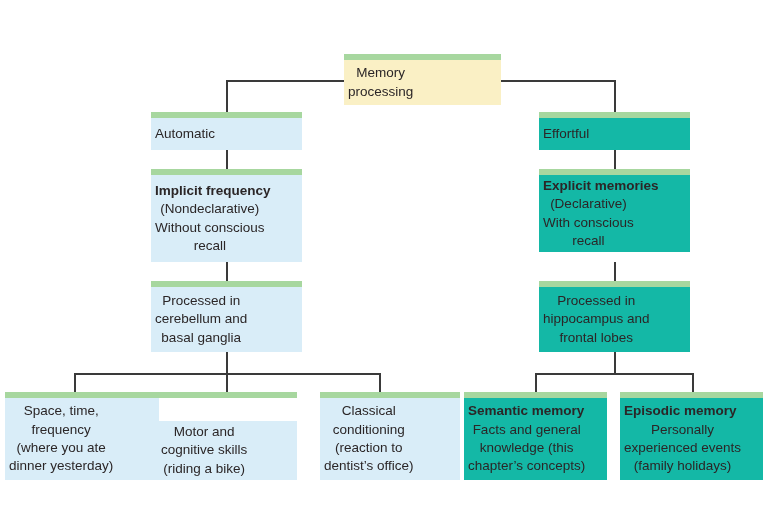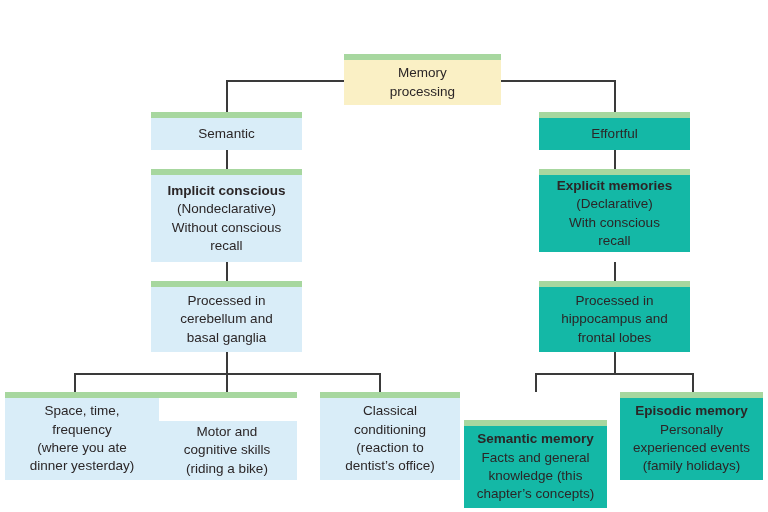--- a/index.html
+++ b/index.html
@@ -4,42 +4,42 @@
 <style>
   html,body { margin:0; padding:0; background:#ffffff; }
   .canvas {
     position:relative; width:768px; height:512px; background:#ffffff;
     font-family:"Liberation Sans", sans-serif; color:#2b2627; overflow:hidden;
   }
   .node { position:absolute; display:flex; flex-direction:column; }
   .strip { flex:0 0 6px; height:6px; background:#a7d79f; }
   .fill {
     flex:1 1 auto; display:flex; flex-direction:column; justify-content:center;
-    align-items:center; text-align:center; font-size:13.5px; line-height:1.36;
+    align-items:flex-start; text-align:center; font-size:13.5px; line-height:1.36;
     padding:2px 4px; box-sizing:border-box;
   }
   .node.yellow .fill { background:#faf0c5; }
   .node.blue   .fill { background:#d9edf8; }
   .node.orange .fill { background:#14b8a6; }
   .title { font-weight:bold; white-space:pre-line; }
   .body  { white-space:pre-line; }
   .line  { position:absolute; background:#3a3a3a; }
 
   
   #n-memory  { left:344px; top:54px;  width:157px; height:51px; }
   #n-auto    { left:151px; top:112px; width:151px; height:38px; }
   #n-effort  { left:539px; top:112px; width:151px; height:38px; }
   #n-impl    { left:151px; top:169px; width:151px; height:93px; }
   #n-expl    { left:539px; top:169px; width:151px; height:79px; }
   #n-procL   { left:151px; top:281px; width:151px; height:71px; }
   #n-procR   { left:539px; top:281px; width:151px; height:71px; }
   #n-space   { left:5px;   top:392px; width:154px; height:88px; }
   #n-motor   { left:157px; top:392px; width:140px; height:88px;gap:23px; }
   #n-class   { left:310px; top:392px; width:140px; height:88px;padding-left:10px; }
-  #n-sem     { left:464px; top:392px; width:143px; height:88px;margin-top:28px; }
+  #n-sem     { left:464px; top:392px; width:143px; height:88px; }
   #n-epi     { left:620px; top:392px; width:143px; height:88px;border-radius:24px; }
 
   
   #c-h-left   { left:227px; top:80px;  width:117px; height:2px; }
   #c-v-left   { left:226px; top:80px;  width:2px;   height:32px; }
   #c-h-right  { left:501px; top:80px;  width:114px; height:2px; }
   #c-v-right  { left:614px; top:80px;  width:2px;   height:32px; }
   #c-auto-impl{ left:226px; top:150px; width:2px;   height:19px; }
   #c-impl-proc{ left:226px; top:262px; width:2px;   height:19px; }
   #c-procL-dn { left:226px; top:352px; width:2px;   height:40px; }
@@ -79,34 +79,34 @@
     <div class="strip"></div>
     <div class="fill">
         <div class="body">Memory
 processing</div>
       </div>
   </div>
 
   <div class="node blue" id="n-auto">
     <div class="strip"></div>
     <div class="fill">
-        <div class="body">Semantic</div>
+        <div class="body">Automatic</div>
       </div>
   </div>
   <div class="node orange" id="n-effort">
     <div class="strip"></div>
     <div class="fill">
         <div class="body">Effortful</div>
       </div>
   </div>
 
   <div class="node blue" id="n-impl">
     <div class="strip"></div>
     <div class="fill">
-      <div class="title">Implicit conscious</div>
+      <div class="title">Implicit frequency</div>
       <div class="body">(Nondeclarative)
 Without conscious
 recall</div>
     </div>
   </div>
   <div class="node orange" id="n-expl">
     <div class="strip"></div>
     <div class="fill">
       <div class="title">Explicit memories</div>
       <div class="body">(Declarative)

